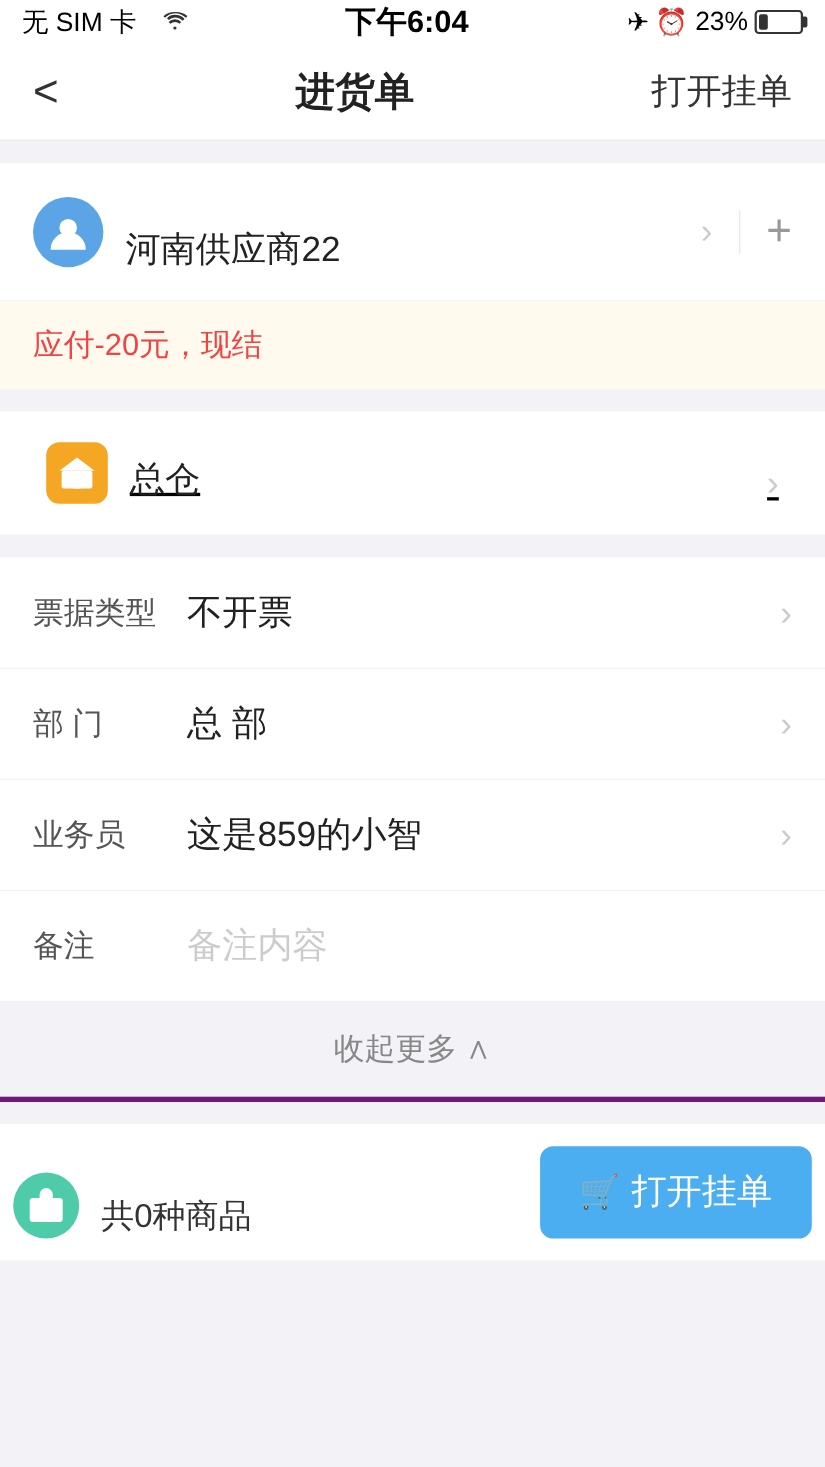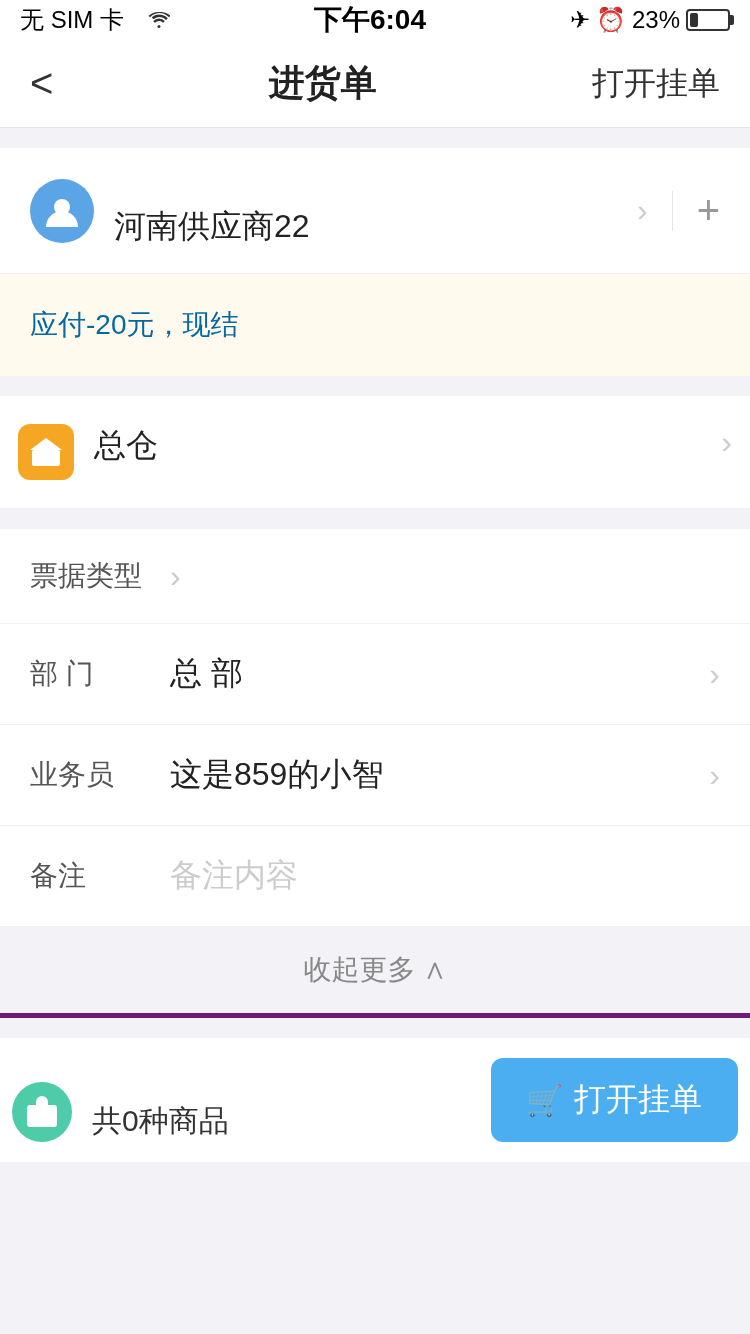--- a/index.html
+++ b/index.html
@@ -104,33 +104,34 @@
       width: 1px; height: 40px; background: #e5e5e5; margin: 0 24px;
     }
     .add-btn {
       font-size: 40px;
       color: #999;
     }
 
     
     .notice-bar {
       background: #fff9ee;
-      padding: 32px 30px;
+      padding: 21px 30px;
       font-size: 28px;
-      color: #0369a1;
+      color: #ef4444;
     }
 
     
     .row-item {
       display: flex;
-      align-items: flex-start;
-      padding: 28px 18px;
+      align-items: flex-end;
+      padding: 28px 42px;
       background: #fff;
       border-bottom: 1px solid #f0f0f0;
       min-height: 88px;
+      text-decoration: underline;
     }
     .row-icon {
       width: 56px; height: 56px; border-radius: 12px;
       background: #f5a623;
       display: flex; align-items: center; justify-content: center;
       margin-right: 20px; flex-shrink: 0;
     }
     .row-icon svg { width: 32px; height: 32px; fill: #fff; }
     .row-label {
       font-size: 32px;
@@ -292,20 +293,21 @@
     <span class="row-chevron">›</span>
   </div>
 </div>
 
 <div class="section-gap"></div>
 
 <div class="card">
 
   <div class="form-row">
     <span class="form-label">票据类型</span>
+    <span class="form-value">不开票</span>
     <span class="form-chevron">›</span>
   </div>
 
   <div class="form-row">
     <span class="form-label">部 门</span>
     <span class="form-value">总 部</span>
     <span class="form-chevron">›</span>
   </div>
 
   <div class="form-row">

